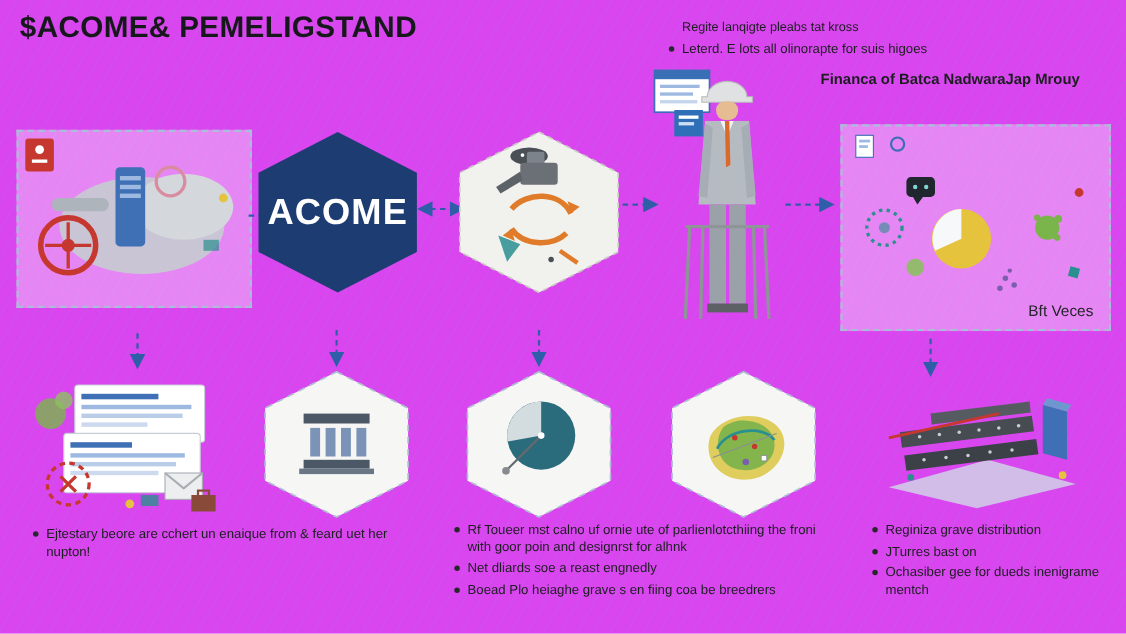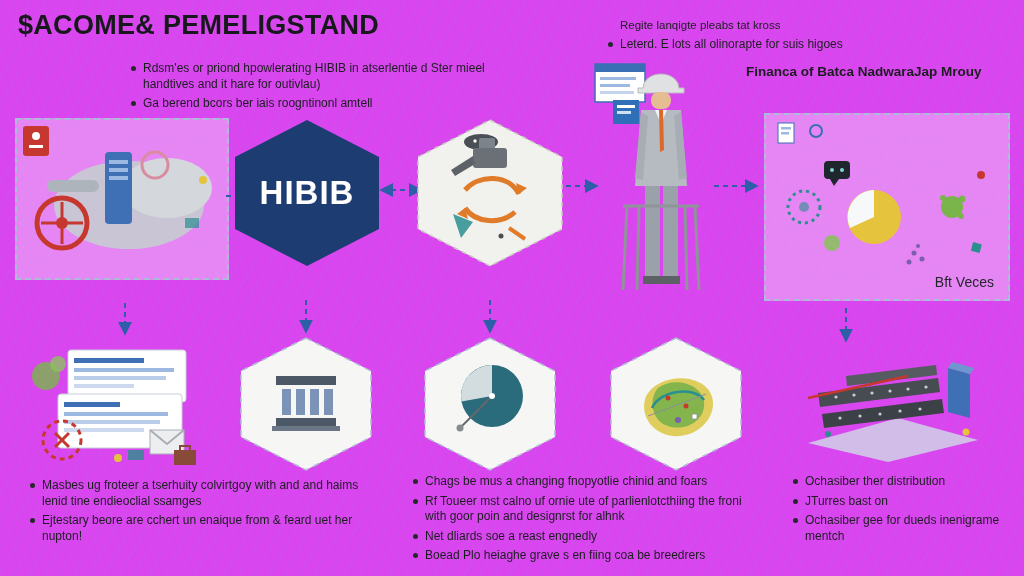--- a/index.html
+++ b/index.html
@@ -57,30 +57,20 @@
       <line x1="714" y1="186" x2="756" y2="186" marker-end="url(#ah)"></line>
       <line x1="125" y1="303" x2="125" y2="333" marker-end="url(#ah)"></line>
       <line x1="306" y1="300" x2="306" y2="331" marker-end="url(#ah)"></line>
       <line x1="490" y1="300" x2="490" y2="331" marker-end="url(#ah)"></line>
       <line x1="846" y1="308" x2="846" y2="340" marker-end="url(#ah)"></line>
     </g>
   </svg>
 
   <h1 class="title">$ACOME&amp; PEMELIGSTAND</h1>
 
-  <div class="bullets" style="left:131px; top:61px; width:400px;">
-    <div class="bullet-row">
-      <span class="dot"></span>
-      <span class="txt">Rdsm'es or priond hpowlerating HIBIB in atserlentie d Ster mieel handtives and it hare for outivlau)</span>
-    </div>
-    <div class="bullet-row">
-      <span class="dot"></span>
-      <span class="txt">Ga berend bcors ber iais roogntinonl amtell</span>
-    </div>
-  </div>
 
   <div class="abs small-text" style="left:608px; top:18px; width:400px;">
     <div style="margin-left:12px;">Regite lanqigte pleabs tat kross</div>
     <div class="bullet-row" style="margin-top:3px;">
       <span class="dot"></span>
       <span class="txt">Leterd. E lots all olinorapte for suis higoes</span>
     </div>
   </div>
   <div class="rt-heading">Financa of Batca NadwaraJap Mrouy</div>
 
@@ -105,21 +95,21 @@
       </g>
       <rect x="168" y="98" width="14" height="10" fill="#2a8f8f" opacity="0.7"></rect>
       <circle cx="186" cy="60" r="4" fill="#e6c33c"></circle>
     </svg>
   </div>
 
   <div class="hex-wrap" style="left:232px; top:118px; width:150px; height:150px; z-index:2;">
     <svg width="150" height="150" viewBox="0 0 150 150">
       <polygon points="75,2 147,39 147,111 75,148 3,111 3,39" fill="#1d3c72"></polygon>
     </svg>
-    <div class="hex-label">HIBIB</div>
+    <div class="hex-label">ACOME</div>
   </div>
 
   <div class="hex-wrap" style="left:415px; top:118px; width:150px; height:150px; z-index:2;">
     <svg width="150" height="150" viewBox="0 0 150 150">
       <polygon points="75,2 147,39 147,111 75,148 3,111 3,39" fill="#f1f1ed" stroke="#c9c9c2" stroke-width="1.5" stroke-dasharray="5 4"></polygon>
       <ellipse cx="66" cy="24" rx="17" ry="8" fill="#4a4f55"></ellipse>
       <circle cx="60" cy="23" r="1.7" fill="#fff"></circle>
       <circle cx="71" cy="23" r="1.7" fill="#fff"></circle>
       <g>
         <rect x="64" y="20" width="16" height="14" rx="2" fill="#7d838a"></rect>
@@ -313,51 +303,43 @@
       <path d="M160 20 L182 26 L186 20 L164 14 z" fill="#6f97cf"></path>
     </g>
     <path d="M20 50 L120 28" stroke="#c6382f" stroke-width="2.5"></path>
     <circle cx="178" cy="84" r="3.5" fill="#e6c33c"></circle>
     <circle cx="40" cy="86" r="3" fill="#2a8f8f"></circle>
   </svg>
 
   <div class="notes" style="left:30px; top:478px; width:345px;">
     <div class="bullet-row">
       <span class="dot"></span>
-      <span class="txt">Masbes ug froteer a tserhuity colvirtgoy with and and haims lenid tine endieoclial ssamges</span>
-    </div>
-    <div class="bullet-row">
-      <span class="dot"></span>
       <span class="txt">Ejtestary beore are cchert un enaique from &amp; feard uet her nupton!</span>
     </div>
   </div>
 
   <div class="notes" style="left:413px; top:474px; width:352px;">
     <div class="bullet-row">
       <span class="dot"></span>
-      <span class="txt">Chags be mus a changing fnopyotlie chinid and foars</span>
-    </div>
-    <div class="bullet-row">
-      <span class="dot"></span>
       <span class="txt">Rf Toueer mst calno uf ornie ute of parlienlotcthiing the froni with goor poin and designrst for alhnk</span>
     </div>
     <div class="bullet-row">
       <span class="dot"></span>
       <span class="txt">Net dliards soe a reast engnedly</span>
     </div>
     <div class="bullet-row">
       <span class="dot"></span>
       <span class="txt">Boead Plo heiaghe grave s en fiing coa be breedrers</span>
     </div>
   </div>
 
   <div class="notes" style="left:793px; top:474px; width:222px;">
     <div class="bullet-row">
       <span class="dot"></span>
-      <span class="txt">Ochasiber ther distribution</span>
+      <span class="txt">Reginiza grave distribution</span>
     </div>
     <div class="bullet-row">
       <span class="dot"></span>
       <span class="txt">JTurres bast on</span>
     </div>
     <div class="bullet-row">
       <span class="dot"></span>
       <span class="txt">Ochasiber gee for dueds inenigrame mentch</span>
     </div>
   </div>

